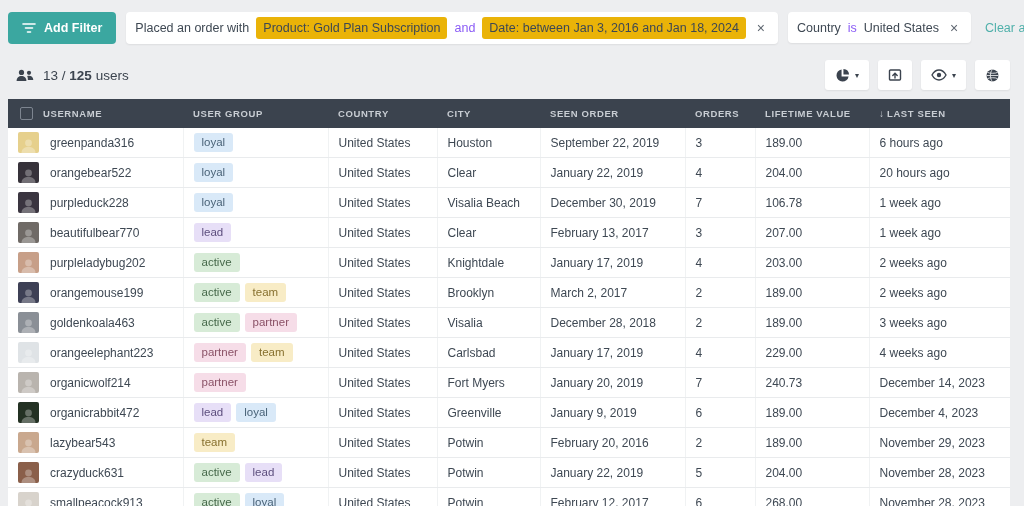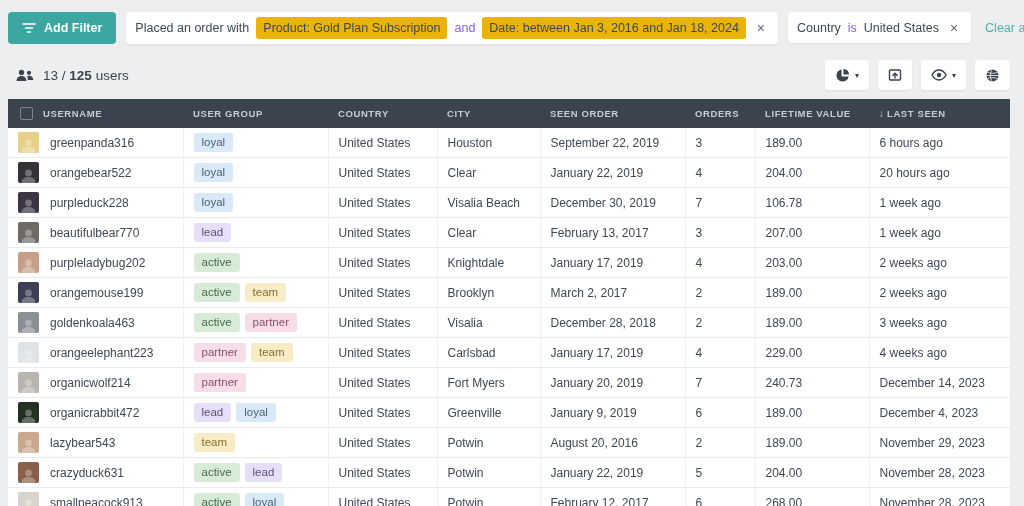--- a/index.html
+++ b/index.html
@@ -435,21 +435,21 @@
                     <circle cx="8.5" cy="5" r="3.4"></circle>
                     <path d="M1.5 15 C1.5 10.8 4.6 9 8.5 9 C12.4 9 15.5 10.8 15.5 15 Z"></path>
                   </svg>
         </span>
         <span>lazybear543</span>
       </span>
     </td>
     <td><span class="badge" style="background: rgb(248, 236, 198); color: rgb(135, 112, 46);">team</span></td>
     <td>United States</td>
     <td>Potwin</td>
-    <td>August 20, 2016</td>
+    <td>February 20, 2016</td>
     <td>2</td>
     <td>189.00</td>
     <td>November 29, 2023</td>
   </tr>
           <tr>
     <td>
       <span class="user-cell">
         <span class="avatar" style="background: rgb(138, 95, 74);">
           <svg width="17" height="15" viewBox="0 0 17 15" fill="rgba(255,255,255,0.30)">
                     <circle cx="8.5" cy="5" r="3.4"></circle>

